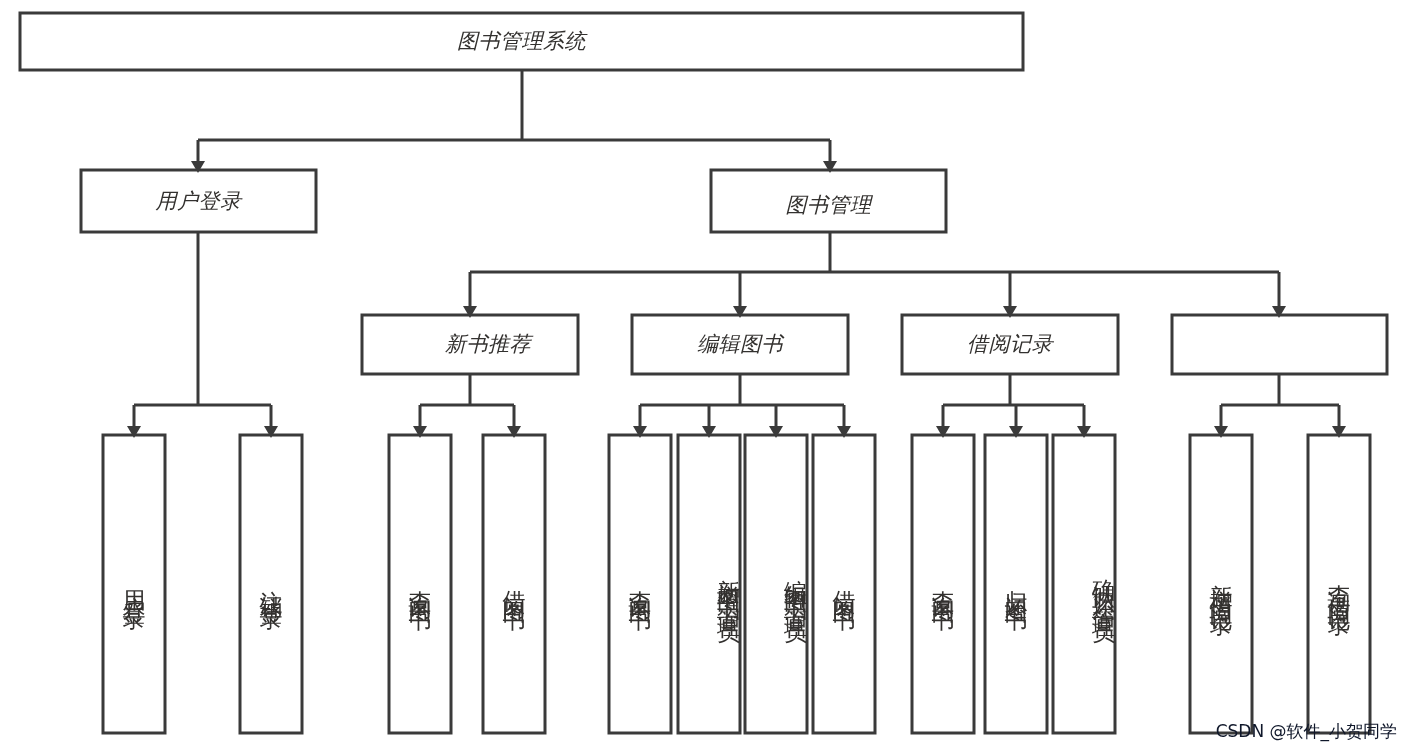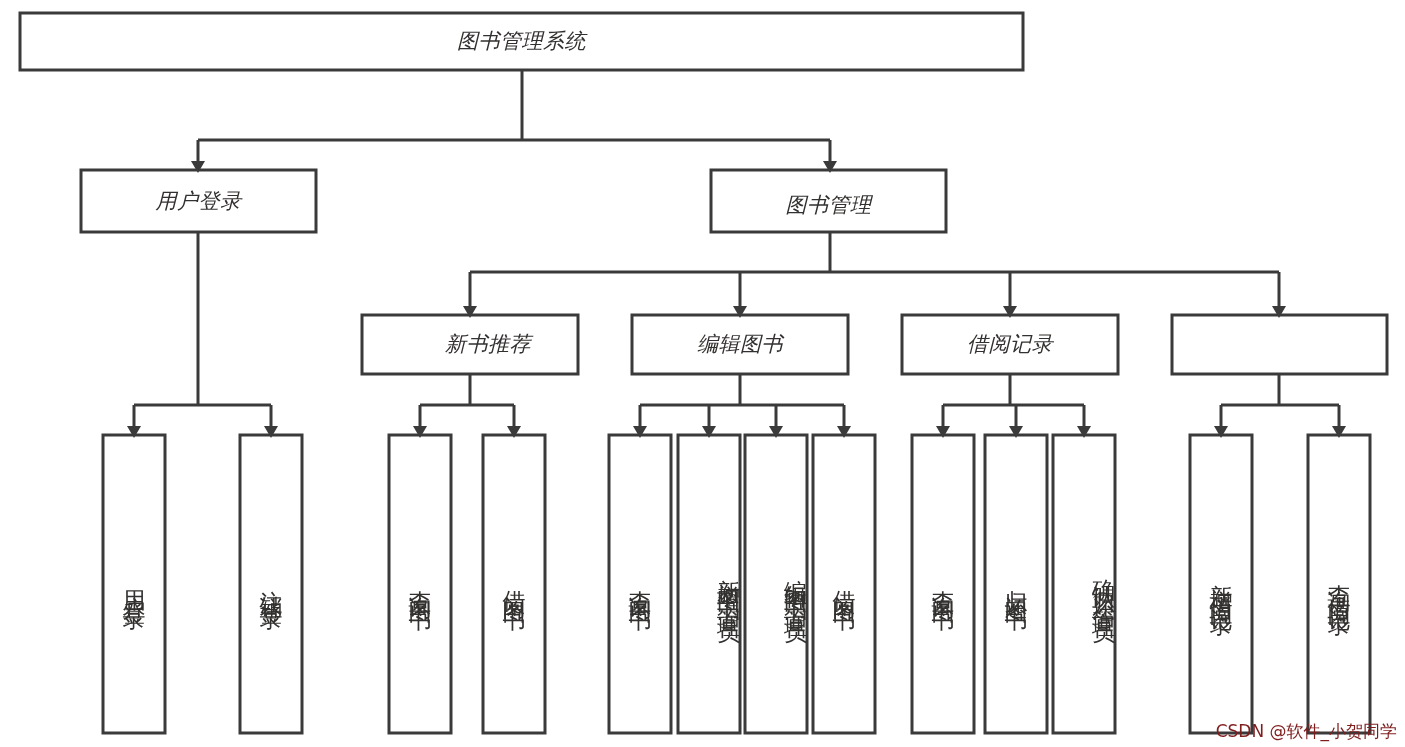--- a/index.html
+++ b/index.html
@@ -21,21 +21,21 @@
   .h-label{font-size:21px;line-height:1;font-style:italic;}
   .v-label{
      writing-mode:vertical-rl;
      text-orientation:upright;
      font-size:23px;
      letter-spacing:6px;
      line-height:1;
   }
   .watermark{
      position:absolute;right:8px;bottom:4px;
-     font-size:17px;color:#7f1d1d;white-space:nowrap;
+     font-size:17px;color:#0f172a;white-space:nowrap;
      font-family:"DejaVu Sans","Liberation Sans",sans-serif;
   }
 </style>
 </head>
 <body>
 
 <div id="stage">
 
   <svg class="layer" viewBox="0 0 1405 747">
     <defs>

